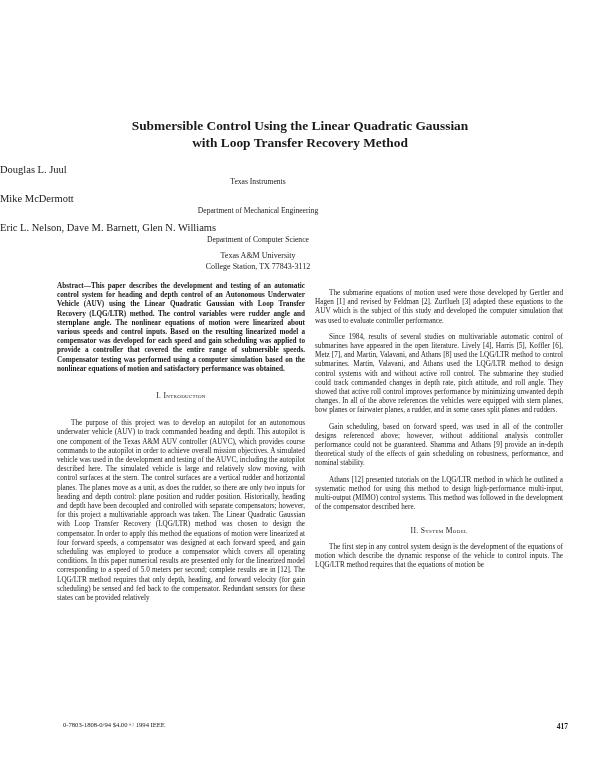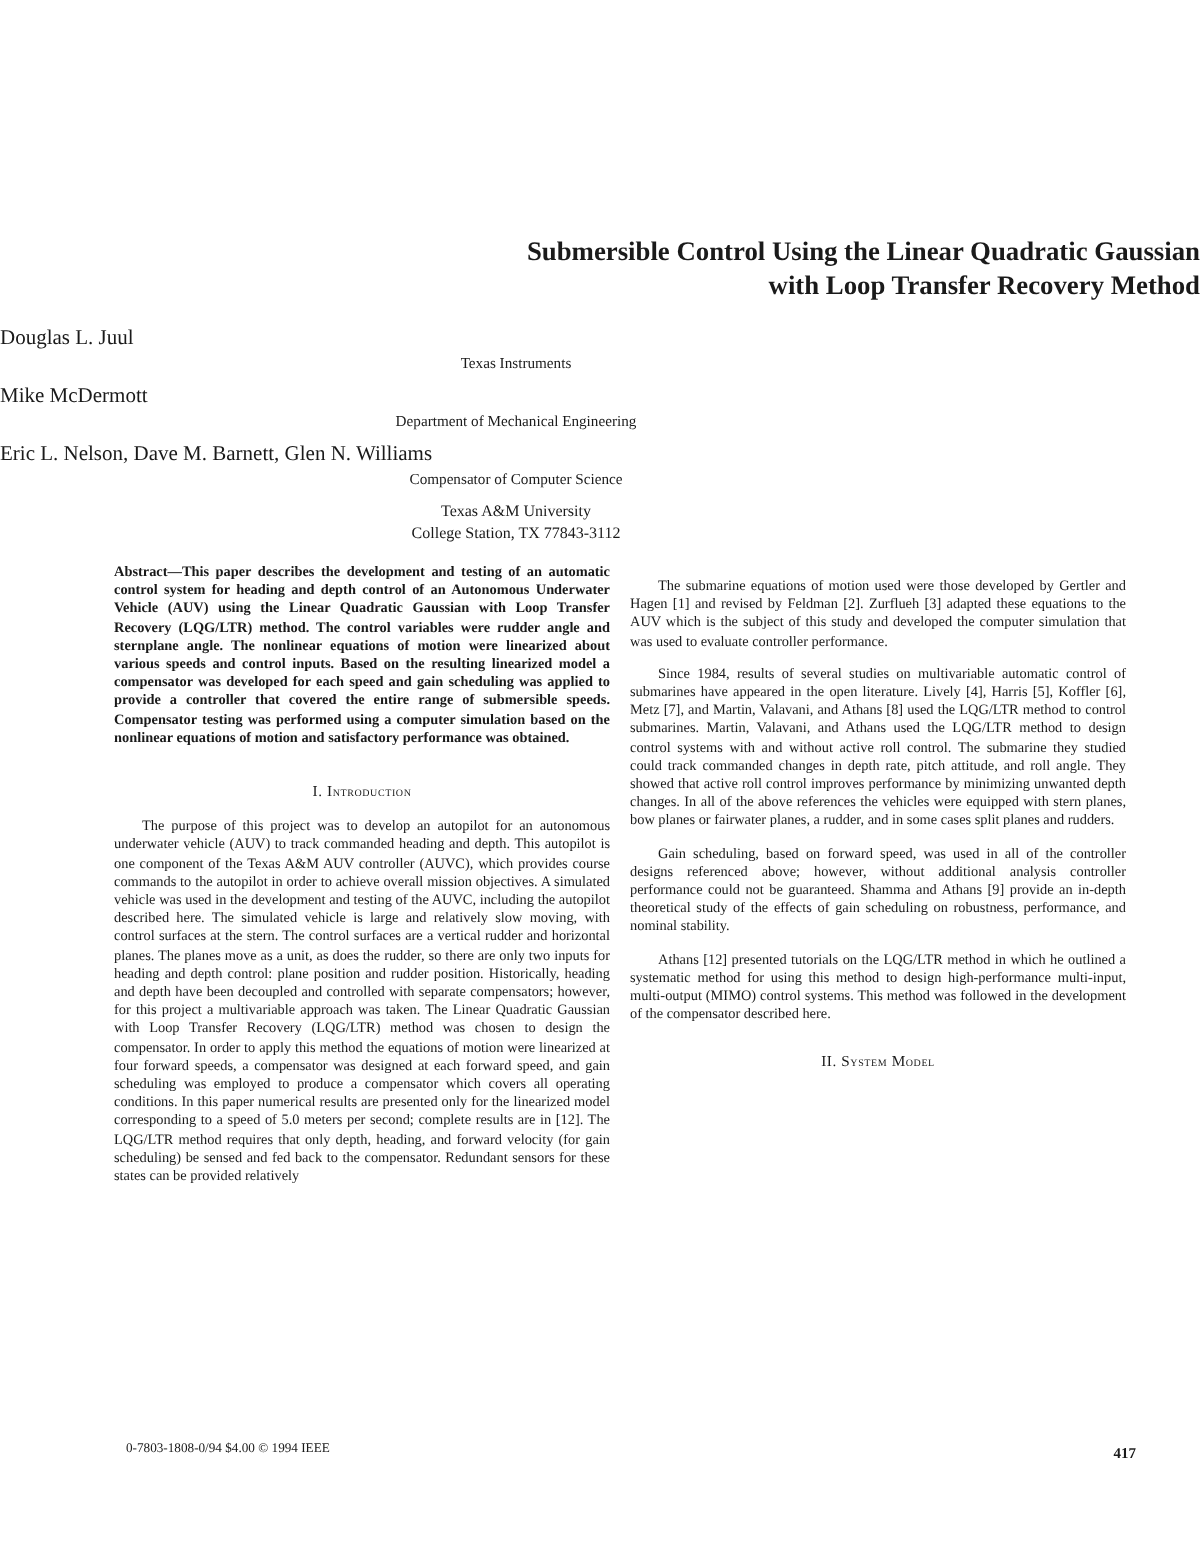--- a/index.html
+++ b/index.html
@@ -1,17 +1,17 @@
 <!DOCTYPE html>
 <html><head>
 <meta charset="utf-8">
 <style>
   html, body { margin:0; padding:0; background:#ffffff; }
   body { width:600px; height:776px; position:relative; overflow:hidden; font-family:"Liberation Serif","DejaVu Serif",serif; color:#1a1a1a; }
-  .title { position:absolute; left:0; width:600px; top:117px; text-align:right; font-weight:bold; font-size:13.4px; line-height:17px; }
+  .title { position:absolute; left:0; width:600px; top:117px; text-align:center; font-weight:bold; font-size:13.4px; line-height:17px; }
   .author { position:absolute; left:0; width:600px; text-align:left; font-size:10.5px; line-height:13px; }
   .affil { position:absolute; left:0; width:516px; text-align:center; font-size:7.6px; line-height:10px; }
   .col { position:absolute; width:248px; font-size:7.2px; line-height:9.2px; text-align:justify; }
   .col p { margin:0; }
   .left { left:57px; }
   .right { left:315px; }
   .abstract { font-weight:bold; }
   .indent { text-indent:14px; }
   .heading { text-align:center; font-size:7.6px; font-variant:small-caps; letter-spacing:0.3px; }
   .footer-left { position:absolute; left:63px; top:721px; font-size:6.6px; }
@@ -25,33 +25,34 @@
   <div>with Loop Transfer Recovery Method</div>
 </div>
 
 <div class="author" style="top:163px;">Douglas L. Juul</div>
 <div class="affil" style="top:177px;">Texas Instruments</div>
 
 <div class="author" style="top:192px;">Mike McDermott</div>
 <div class="affil" style="top:206px;font-family:Liberation Serif, serif;">Department of Mechanical Engineering</div>
 
 <div class="author" style="top:221px;">Eric L. Nelson, Dave M. Barnett, Glen N. Williams</div>
-<div class="affil" style="top:235px;">Compensator of Computer Science</div>
+<div class="affil" style="top:235px;">Department of Computer Science</div>
 
 <div class="affil" style="top:251px; font-size:8px;">Texas A&amp;M University</div>
 <div class="affil" style="top:262px; font-size:8px;">College Station, TX 77843-3112</div>
 
 <div class="col left" style="top:282px;">
   <p class="abstract"><span>Abstract—</span><span>This paper describes the development and testing of an automatic control system for heading and depth control of an Autonomous Underwater Vehicle (AUV) using the Linear Quadratic Gaussian with Loop Transfer Recovery (LQG/LTR) method. The control variables were rudder angle and sternplane angle. The nonlinear equations of motion were linearized about various speeds and control inputs. Based on the resulting linearized model a compensator was developed for each speed and gain scheduling was applied to provide a controller that covered the entire range of submersible speeds. Compensator testing was performed using a computer simulation based on the nonlinear equations of motion and satisfactory performance was obtained.</span></p>
-  <p class="heading" style="margin-top:17px; margin-bottom:9px;">I. Introduction</p>
+  <p class="heading" style="margin-top:17px; margin-bottom:19px;">I. Introduction</p>
   <p class="indent">The purpose of this project was to develop an autopilot for an autonomous underwater vehicle (AUV) to track commanded heading and depth. This autopilot is one component of the Texas A&amp;M AUV controller (AUVC), which provides course commands to the autopilot in order to achieve overall mission objectives. A simulated vehicle was used in the development and testing of the AUVC, including the autopilot described here. The simulated vehicle is large and relatively slow moving, with control surfaces at the stern. The control surfaces are a vertical rudder and horizontal planes. The planes move as a unit, as does the rudder, so there are only two inputs for heading and depth control: plane position and rudder position. Historically, heading and depth have been decoupled and controlled with separate compensators; however, for this project a multivariable approach was taken. The Linear Quadratic Gaussian with Loop Transfer Recovery (LQG/LTR) method was chosen to design the compensator. In order to apply this method the equations of motion were linearized at four forward speeds, a compensator was designed at each forward speed, and gain scheduling was employed to produce a compensator which covers all operating conditions. In this paper numerical results are presented only for the linearized model corresponding to a speed of 5.0 meters per second; complete results are in [12]. The LQG/LTR method requires that only depth, heading, and forward velocity (for gain scheduling) be sensed and fed back to the compensator. Redundant sensors for these states can be provided relatively</p>
 </div>
 
 <div class="col right" style="top:282px;">
   <p class="indent" style="margin-top:7px;">The submarine equations of motion used were those developed by Gertler and Hagen [1] and revised by Feldman [2]. Zurflueh [3] adapted these equations to the AUV which is the subject of this study and developed the computer simulation that was used to evaluate controller performance.</p>
   <p class="indent" style="margin-top:7px;">Since 1984, results of several studies on multivariable automatic control of submarines have appeared in the open literature. Lively [4], Harris [5], Koffler [6], Metz [7], and Martin, Valavani, and Athans [8] used the LQG/LTR method to control submarines. Martin, Valavani, and Athans used the LQG/LTR method to design control systems with and without active roll control. The submarine they studied could track commanded changes in depth rate, pitch attitude, and roll angle. They showed that active roll control improves performance by minimizing unwanted depth changes. In all of the above references the vehicles were equipped with stern planes, bow planes or fairwater planes, a rudder, and in some cases split planes and rudders.</p>
   <p class="indent" style="margin-top:7px;">Gain scheduling, based on forward speed, was used in all of the controller designs referenced above; however, without additional analysis controller performance could not be guaranteed. Shamma and Athans [9] provide an in-depth theoretical study of the effects of gain scheduling on robustness, performance, and nominal stability.</p>
   <p class="indent" style="margin-top:7px;">Athans [12] presented tutorials on the LQG/LTR method in which he outlined a systematic method for using this method to design high-performance multi-input, multi-output (MIMO) control systems. This method was followed in the development of the compensator described here.</p>
   <p class="heading" style="margin-top:14px; margin-bottom:7px;">II. System Model</p>
+  <p class="indent">The first step in any control system design is the development of the equations of motion which describe the dynamic response of the vehicle to control inputs. The LQG/LTR method requires that the equations of motion be</p>
 </div>
 
 <div class="footer-left">0-7803-1808-0/94 $4.00 © 1994 IEEE</div>
 <div class="footer-page">417</div>
 
 </body></html>

